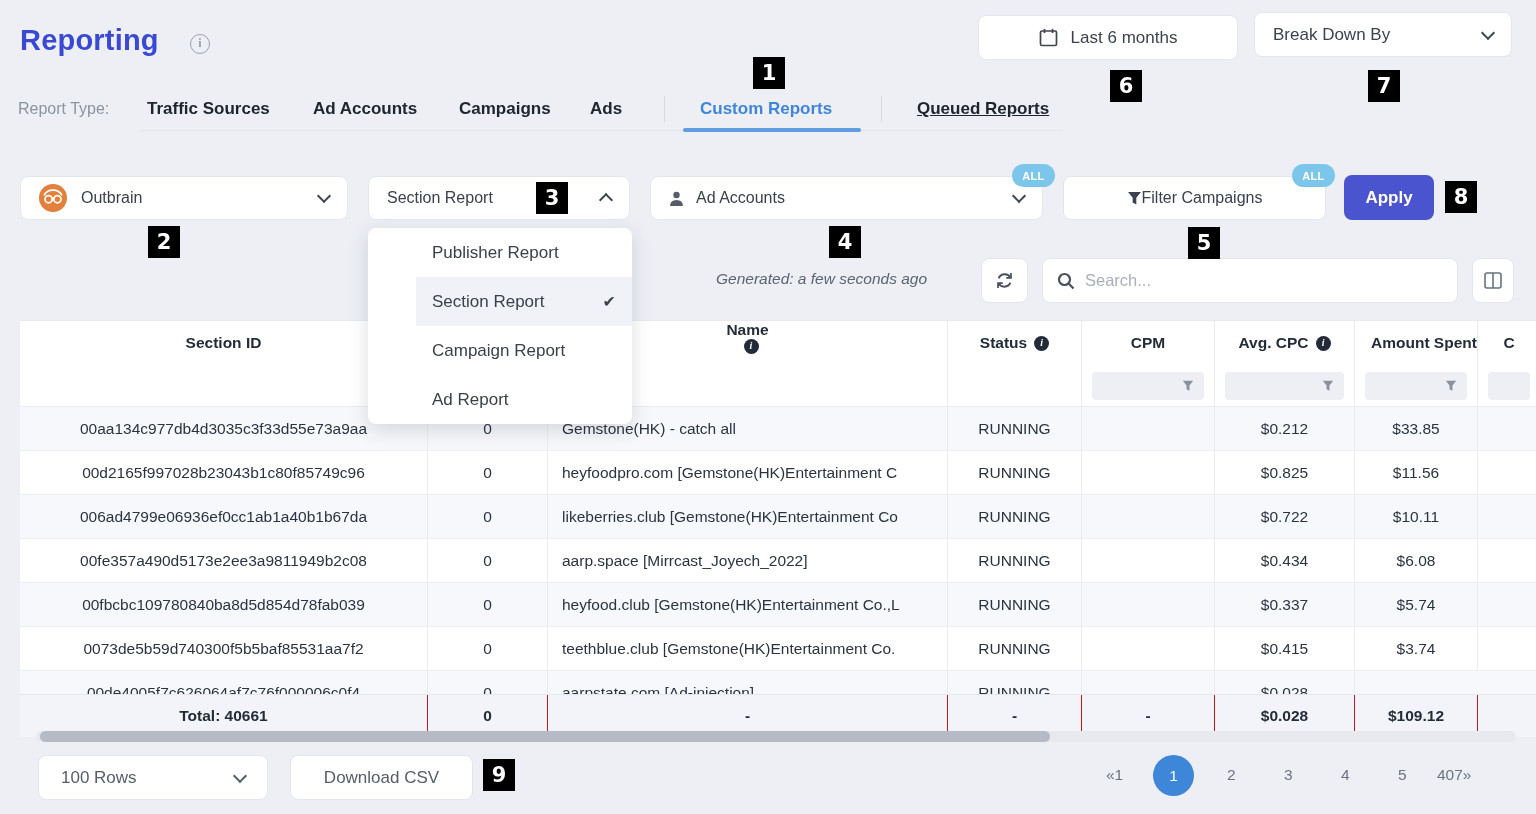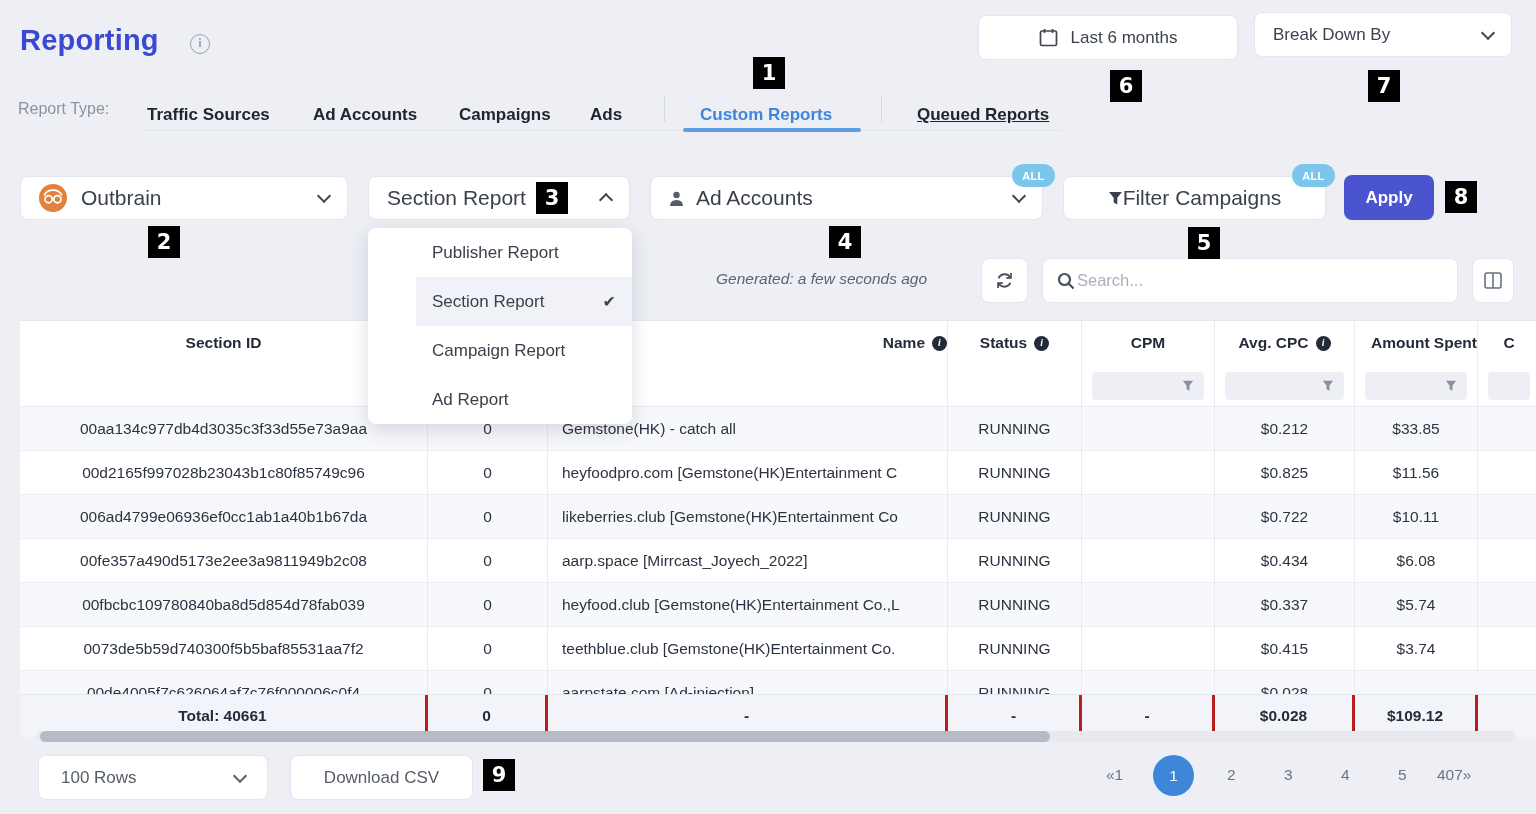--- a/index.html
+++ b/index.html
@@ -18,27 +18,27 @@
   
   .page-title { font-size:29px; font-weight:bold; color:#3a49d3; letter-spacing:.2px; }
   .info-outline { width:20px; height:20px; border:1.6px solid #9aa1ac; border-radius:50%; position:relative; }
   .info-outline::after { content:"i"; position:absolute; left:0; right:0; top:1px; text-align:center;
     font:bold 12px "Liberation Serif", serif; color:#9aa1ac; }
   .topbtn-text { font-size:17px; color:#3c434e; }
   .chev { width:10px; height:10px; border-right:2.4px solid #3f4650; border-bottom:2.4px solid #3f4650; transform:rotate(45deg); margin-top:-4px; }
   .chev.up { transform:rotate(-135deg); margin-top:4px; }
   
   .tab-label { font-size:16px; color:#8d939e; }
-  .tab { font-size:17px; font-weight:bold; color:#20252e; cursor:default;margin-top:6px; }
+  .tab { font-size:17px; font-weight:bold; color:#20252e; cursor:default; }
   .tab.active { color:#3f86da; }
   .tab-divider { width:1px; height:26px; background:#d6d9e0; }
   .tab-underline { height:3.5px; background:#5f9ce0; border-radius:2px; }
   .tab-baseline { height:1.5px; background:#e2e5eb; }
   
-  .sel-text { font-size:21px; color:#3a414c; }
+  .sel-text { font-size:16px; color:#3a414c; }
   .all-pill { position:absolute; width:43px; height:23px; border-radius:12px; background:#7cc6ec; color:#fff;
     font-size:11px; font-weight:bold; display:flex; align-items:center; justify-content:center; z-index:30; letter-spacing:.3px; }
   .apply-btn { position:absolute; background:#4a54cf; border-radius:8px; color:#fff; font-size:17px; font-weight:bold;
     display:flex; align-items:center; justify-content:center; cursor:pointer; }
   
   .menu { position:absolute; left:368px; top:228px; width:264px; background:#fff; border-radius:8px;
     box-shadow:0 6px 20px rgba(40,45,60,.16); z-index:40; overflow:hidden;padding-left:48px; }
   .menu-item { height:49px; display:flex; align-items:center; padding:0 16px; font-size:17px; color:#3a414c; }
   .menu-item.selected { background:#f0f2f7; justify-content:space-between; }
   .check-icon::after { content:"\2714"; color:#3c4250; font-size:16px; }
@@ -58,21 +58,21 @@
   .thead .cell { height:44px; font-weight:bold; color:#242c3a; }
   .filterrow .cell { height:42px; border-bottom:1px solid #e9ebf1; }
   .fbox { flex:1; margin:0 10px; height:28px; background:#edeff5; border-radius:4px;
     display:flex; align-items:center; justify-content:flex-end; padding-right:10px; }
   .datarow .cell { height:43px; }
   .datarow { border-bottom:1px solid #eceef3; }
   .datarow.odd { background:#f7f8fb; }
   .row-clip { height:23px; overflow:hidden; }
   .row-clip .trow { height:43px; }
   .totalrow { background:#f3f4f9; border-top:1px solid #e3e6ec; }
-  .totalrow .cell { height:42px; font-weight:bold; color:#242c3a; border-right:3px solid #b91c1c; }
+  .totalrow .cell { height:42px; font-weight:bold; color:#242c3a; border-right:1px solid #b91c1c; }
   .info-dot { width:15px; height:15px; border-radius:50%; background:#232b39; position:relative; margin-left:7px; flex:none; }
   .info-dot::after { content:"i"; position:absolute; left:0; right:0; top:1px; text-align:center;
     font:bold italic 10px "Liberation Serif", serif; color:#fff; }
   
   .hscroll-track { position:absolute; left:36px; top:731px; width:1480px; height:11px; background:#e7e9ef; border-radius:6px; }
   .hscroll-thumb { position:absolute; left:4px; top:0; width:1010px; height:11px; background:#b5bac4; border-radius:6px; }
   
   .footbtn-text { font-size:17px; color:#565d68; }
   .page-item { position:absolute; font-size:15.5px; color:#6c7380; top:766px; }
   .page-active { position:absolute; width:41px; height:41px; border-radius:50%; background:#3d86d8; color:#fff;
@@ -176,21 +176,21 @@
     <span>
       <svg width="19" height="19" viewBox="0 0 20 20" fill="none" stroke="#4a515c" stroke-width="2">
         <path d="M16.5 7 A7.2 7.2 0 0 0 3.8 7.6"></path>
         <path d="M3.5 13 A7.2 7.2 0 0 0 16.2 12.4"></path>
         <polyline points="16.8,2.2 16.8,7.2 11.8,7.2" stroke-width="1.8"></polyline>
         <polyline points="3.2,17.8 3.2,12.8 8.2,12.8" stroke-width="1.8"></polyline>
       </svg>
     </span>
   </div>
 
-  <div class="abs card" style="left:1042px; top:258px; width:416px; height:45px; padding:0 14px; gap:2px;align-items:center;">
+  <div class="abs card" style="left:1042px; top:258px; width:416px; height:45px; padding:0 14px; gap:10px;align-items:center;">
     <span>
       <svg width="18" height="18" viewBox="0 0 18 18" fill="none" stroke="#4a515c" stroke-width="2.2">
         <circle cx="7.5" cy="7.5" r="5.5"></circle>
           <line x1="11.8" y1="11.8" x2="16.5" y2="16.5"></line>
       </svg>
     </span>
     <input class="search-input" type="text" placeholder="Search..." style="">
   </div>
 
   <div class="abs card" style="left:1472px; top:258px; width:42px; height:45px; justify-content:center;">
@@ -200,21 +200,21 @@
           <line x1="9" y1="1" x2="9" y2="16"></line>
       </svg>
     </span>
   </div>
 
   <div class="tablewrap">
 
     <div class="trow thead">
       <div class="cell w-id">Section ID</div>
       <div class="cell w-c2"></div>
-      <div class="cell w-name" style="justify-content:flex-end; padding-left:0;">
+      <div class="cell w-name" style="justify-content:flex-start; padding-left:0;flex-direction:column;">
         <span>Name</span>
         <span class="info-dot"></span>
       </div>
       <div class="cell w-st">
         <span>Status</span>
         <span class="info-dot"></span>
       </div>
       <div class="cell w-cpm">CPM</div>
       <div class="cell w-cpc">
         <span>Avg. CPC</span>

